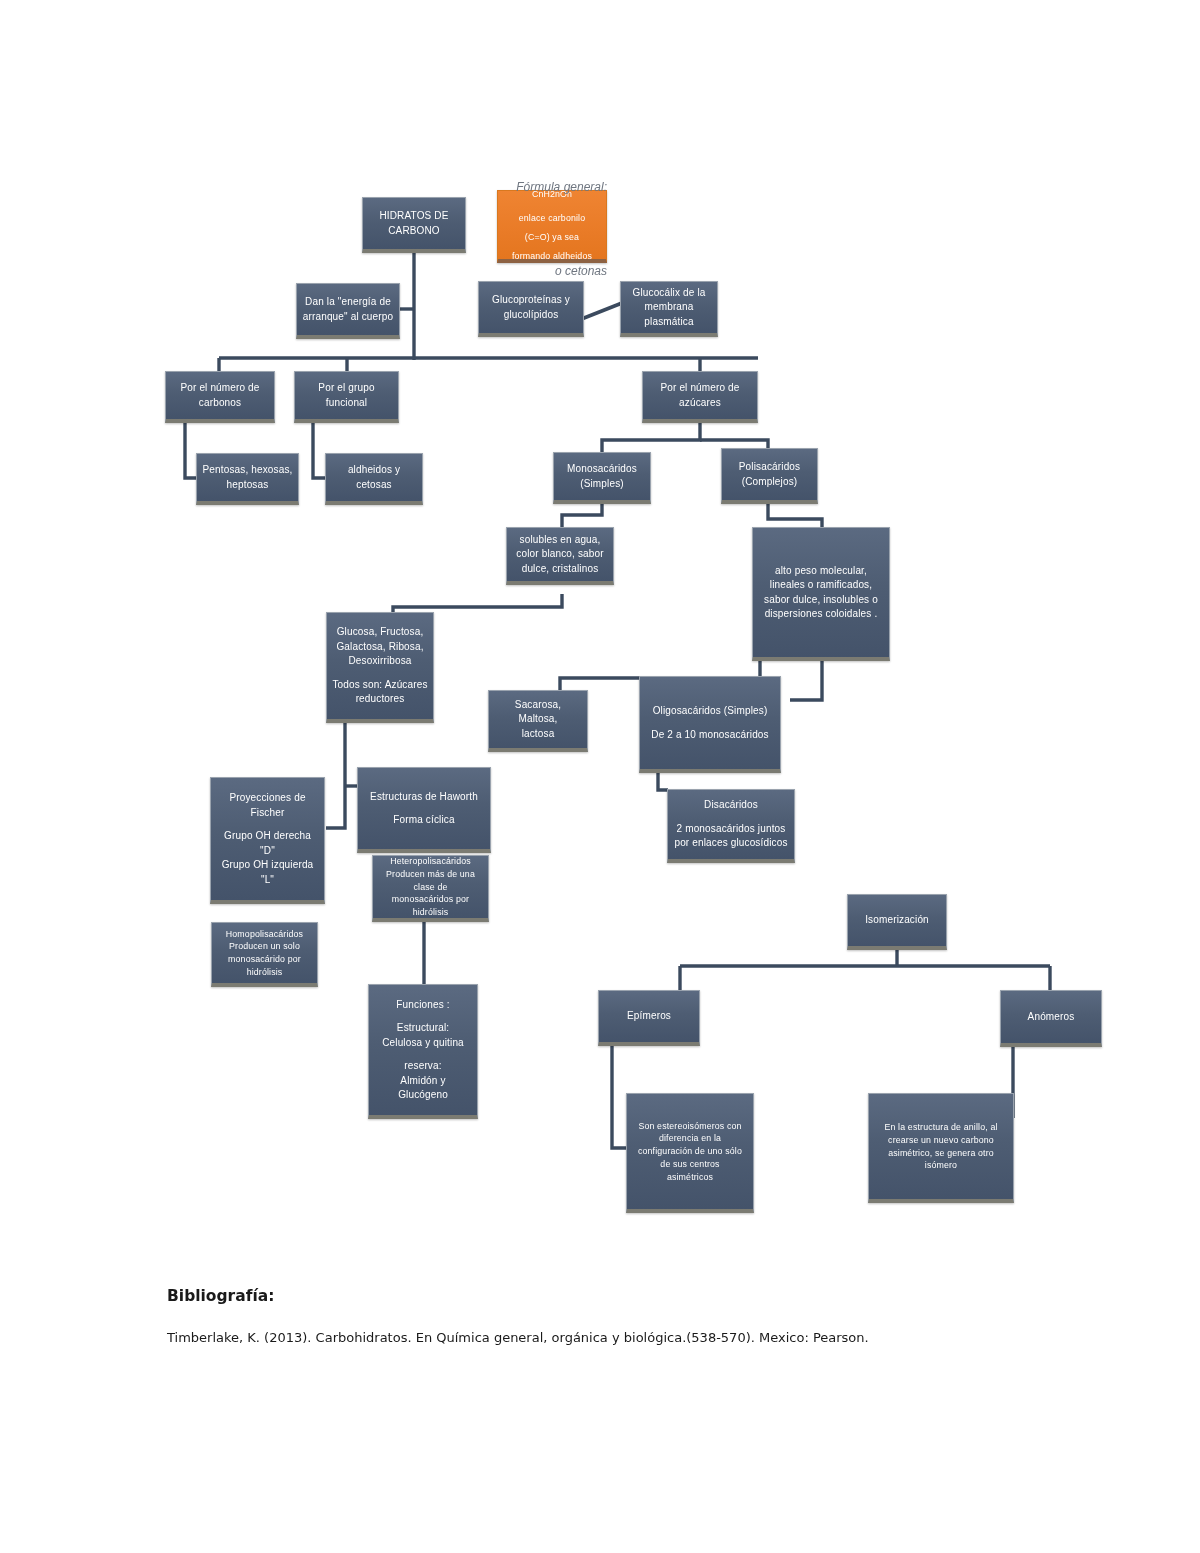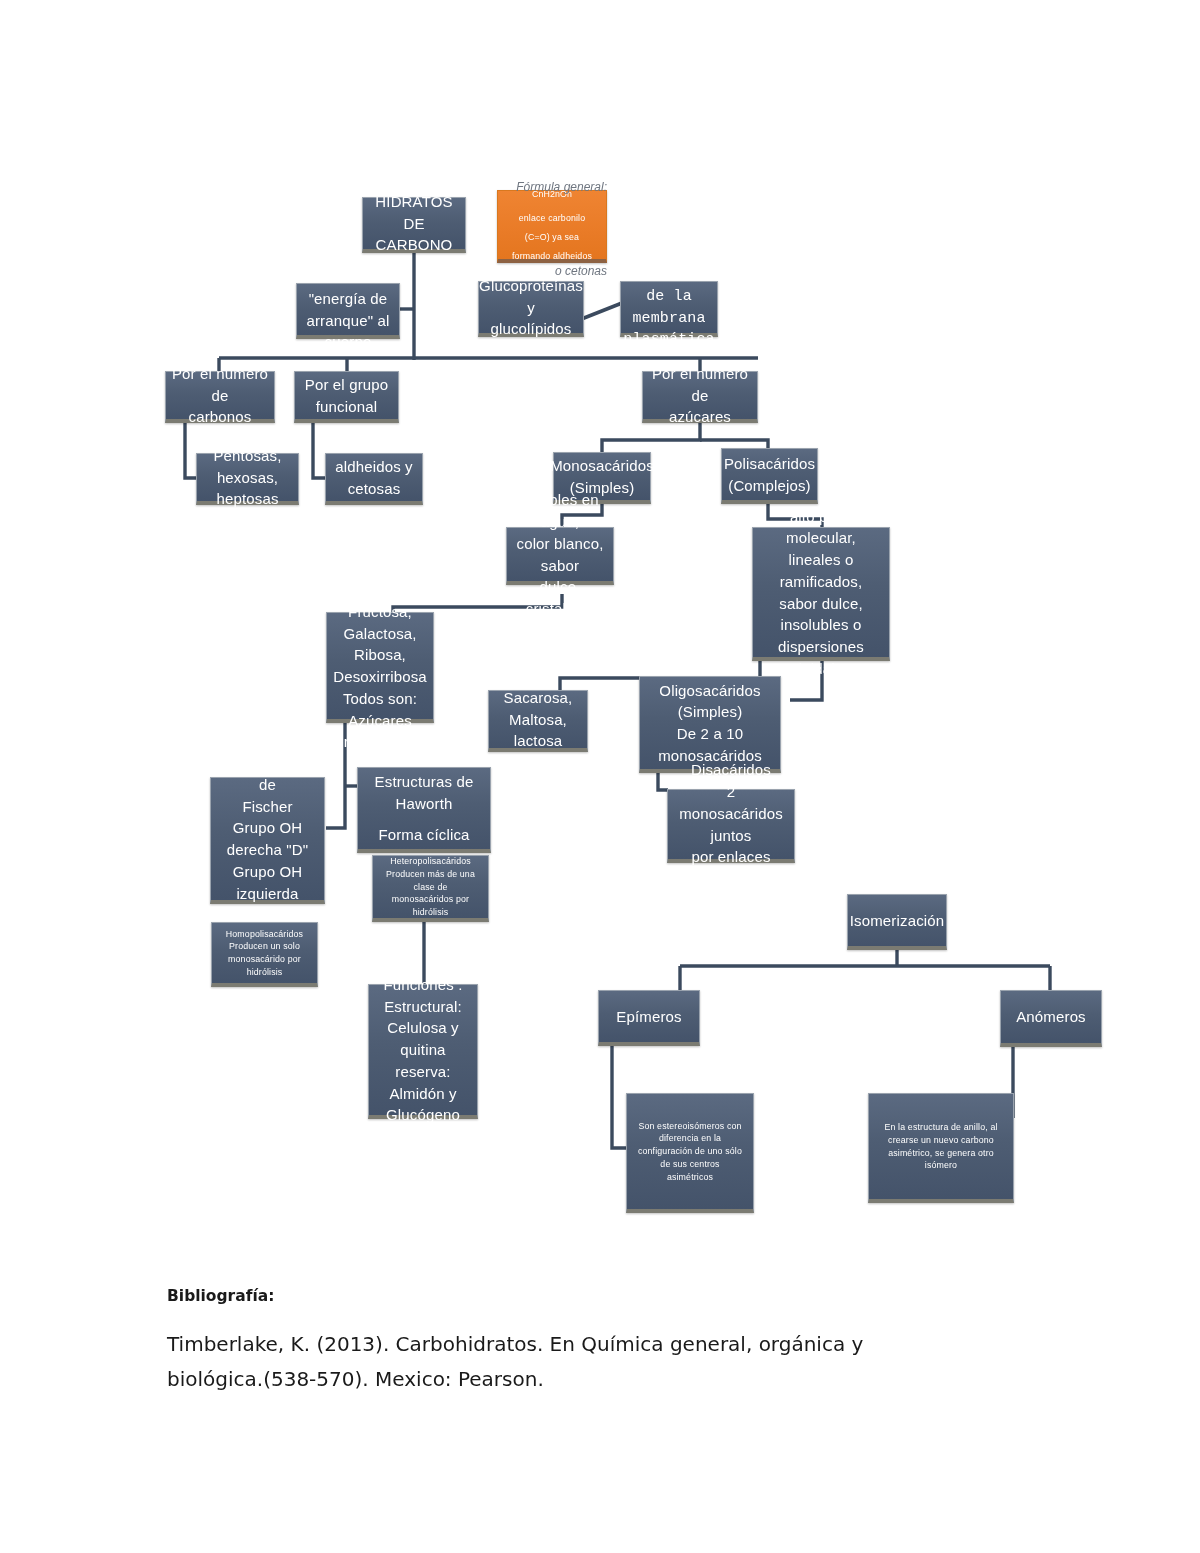--- a/index.html
+++ b/index.html
@@ -22,21 +22,21 @@
     box-sizing:border-box;
     background:linear-gradient(180deg,#5b6a81 0%,#4e5d73 45%,#44536a 100%);
     border:1px solid #9aa3ae;
     border-bottom:4px solid #7b7b72;
     color:#ffffff;
     display:flex;
     flex-direction:column;
     align-items:center;
     justify-content:center;
     text-align:center;
-    font-size:15px;
+    font-size:10px;
     line-height:1.45;
     letter-spacing:.15px;
     padding:3px 5px;
     z-index:3;
     box-shadow:0 1px 2px rgba(0,0,0,.25);
   }
   .node.orange{
     background:linear-gradient(180deg,#ef8432 0%,#e97b27 60%,#e4761f 100%);
     border:1px solid #d9781f;
     border-bottom:4px solid #8d6243;
@@ -53,21 +53,21 @@
     font-size:12px;
     text-align:right;
     z-index:4;
     white-space:nowrap;
     font-style:italic;
   }
 
   
   #biblio{position:absolute;left:167px;top:1287px;width:900px;color:#1a1a1a;}
   #biblio .title{font-size:15.5px;font-weight:bold;font-family:"DejaVu Sans",sans-serif;margin:0 0 22px 0;}
-  #biblio .ref{font-size:20px;font-family:"DejaVu Sans",sans-serif;line-height:1.75;max-width:712px;margin:0;}
+  #biblio .ref{font-size:13px;font-family:"DejaVu Sans",sans-serif;line-height:1.75;max-width:712px;margin:0;}
 </style>
 </head>
 <body>
 
 <div id="page">
 
   <div id="diagram">
 
     <svg id="connectors" viewBox="0 0 1200 1250" xmlns="http://www.w3.org/2000/svg">
       <g fill="none" stroke="#3b4a5e" stroke-width="3.4" stroke-linecap="butt" stroke-linejoin="miter">
@@ -140,21 +140,21 @@
     <div class="node" style="left:296px;top:283px;width:104px;height:56px;">
       <span class="ln">Dan la "energía de</span>
       <span class="ln">arranque" al cuerpo</span>
     </div>
 
     <div class="node" style="left:478px;top:281px;width:106px;height:56px;">
       <span class="ln">Glucoproteínas y</span>
       <span class="ln">glucolípidos</span>
     </div>
 
-    <div class="node" style="left:620px;top:281px;width:98px;height:56px;font-family:Liberation Mono, monospace;">
+    <div class="node" style="left:620px;top:281px;width:98px;height:56px;">
       <span class="ln">Glucocálix de la</span>
       <span class="ln">membrana</span>
       <span class="ln">plasmática</span>
     </div>
 
     <div class="node" style="left:165px;top:371px;width:110px;height:52px;">
       <span class="ln">Por el número de</span>
       <span class="ln">carbonos</span>
     </div>
 

